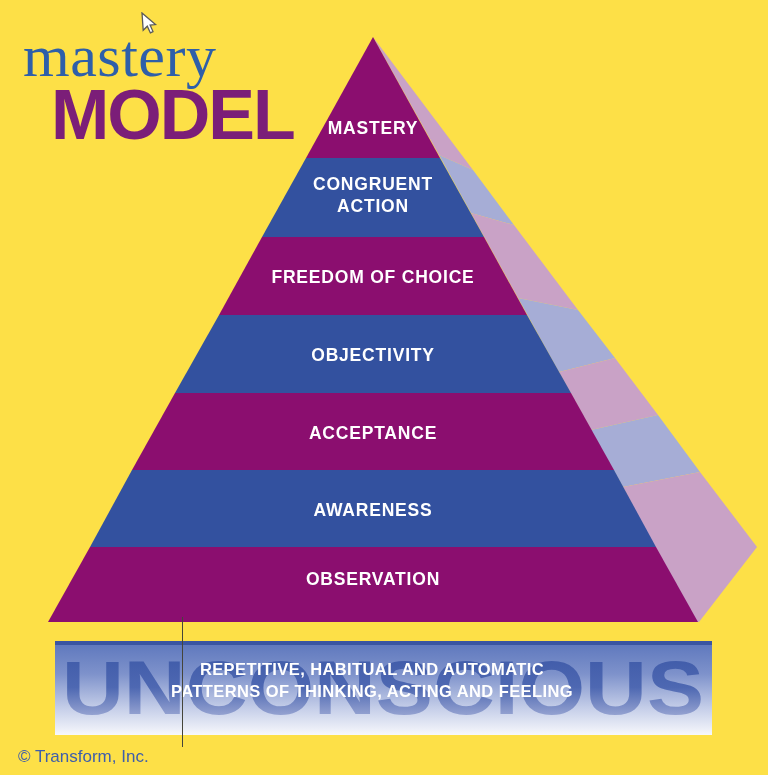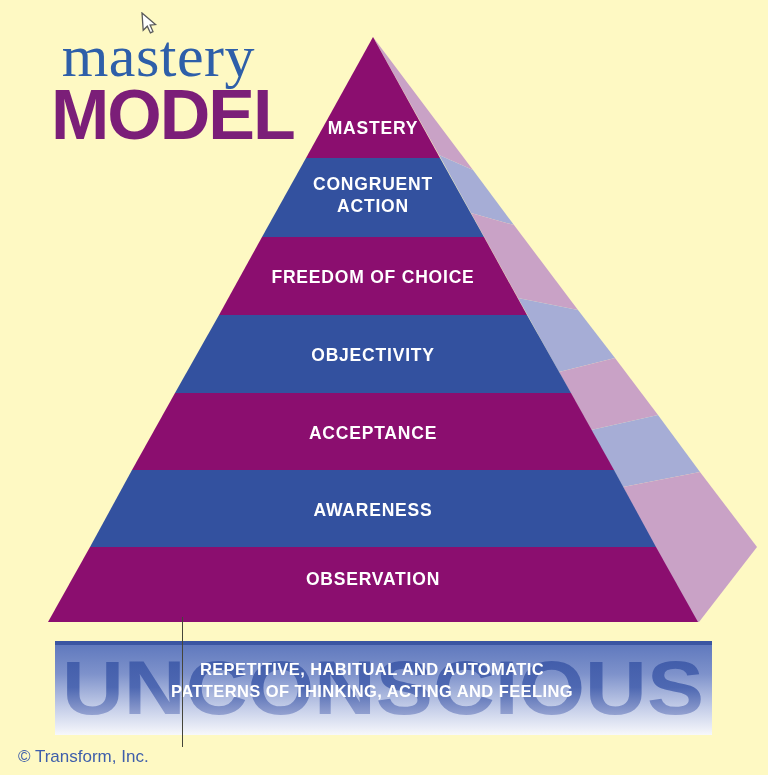--- a/index.html
+++ b/index.html
@@ -1,23 +1,22 @@
 <!DOCTYPE html>
 <html><head>
 <meta charset="utf-8">
 <style>
   html, body { margin: 0; padding: 0; background: #ffffff; }
   .stage {
     position: relative;
     width: 768px;
     height: 775px;
-    background: #fef9c3;
+    background: #fde047;
     overflow: hidden;
     font-family: "Liberation Sans", sans-serif;
-    text-align: center;
   }
   .title-block { position: absolute; left: 23px; top: 26px; }
   .title-word1 {
     font-family: "Liberation Serif", serif;
     font-size: 60px;
     line-height: 1;
     color: #2E5FA9;
     letter-spacing: 0.5px;
   }
   .title-word2 {

